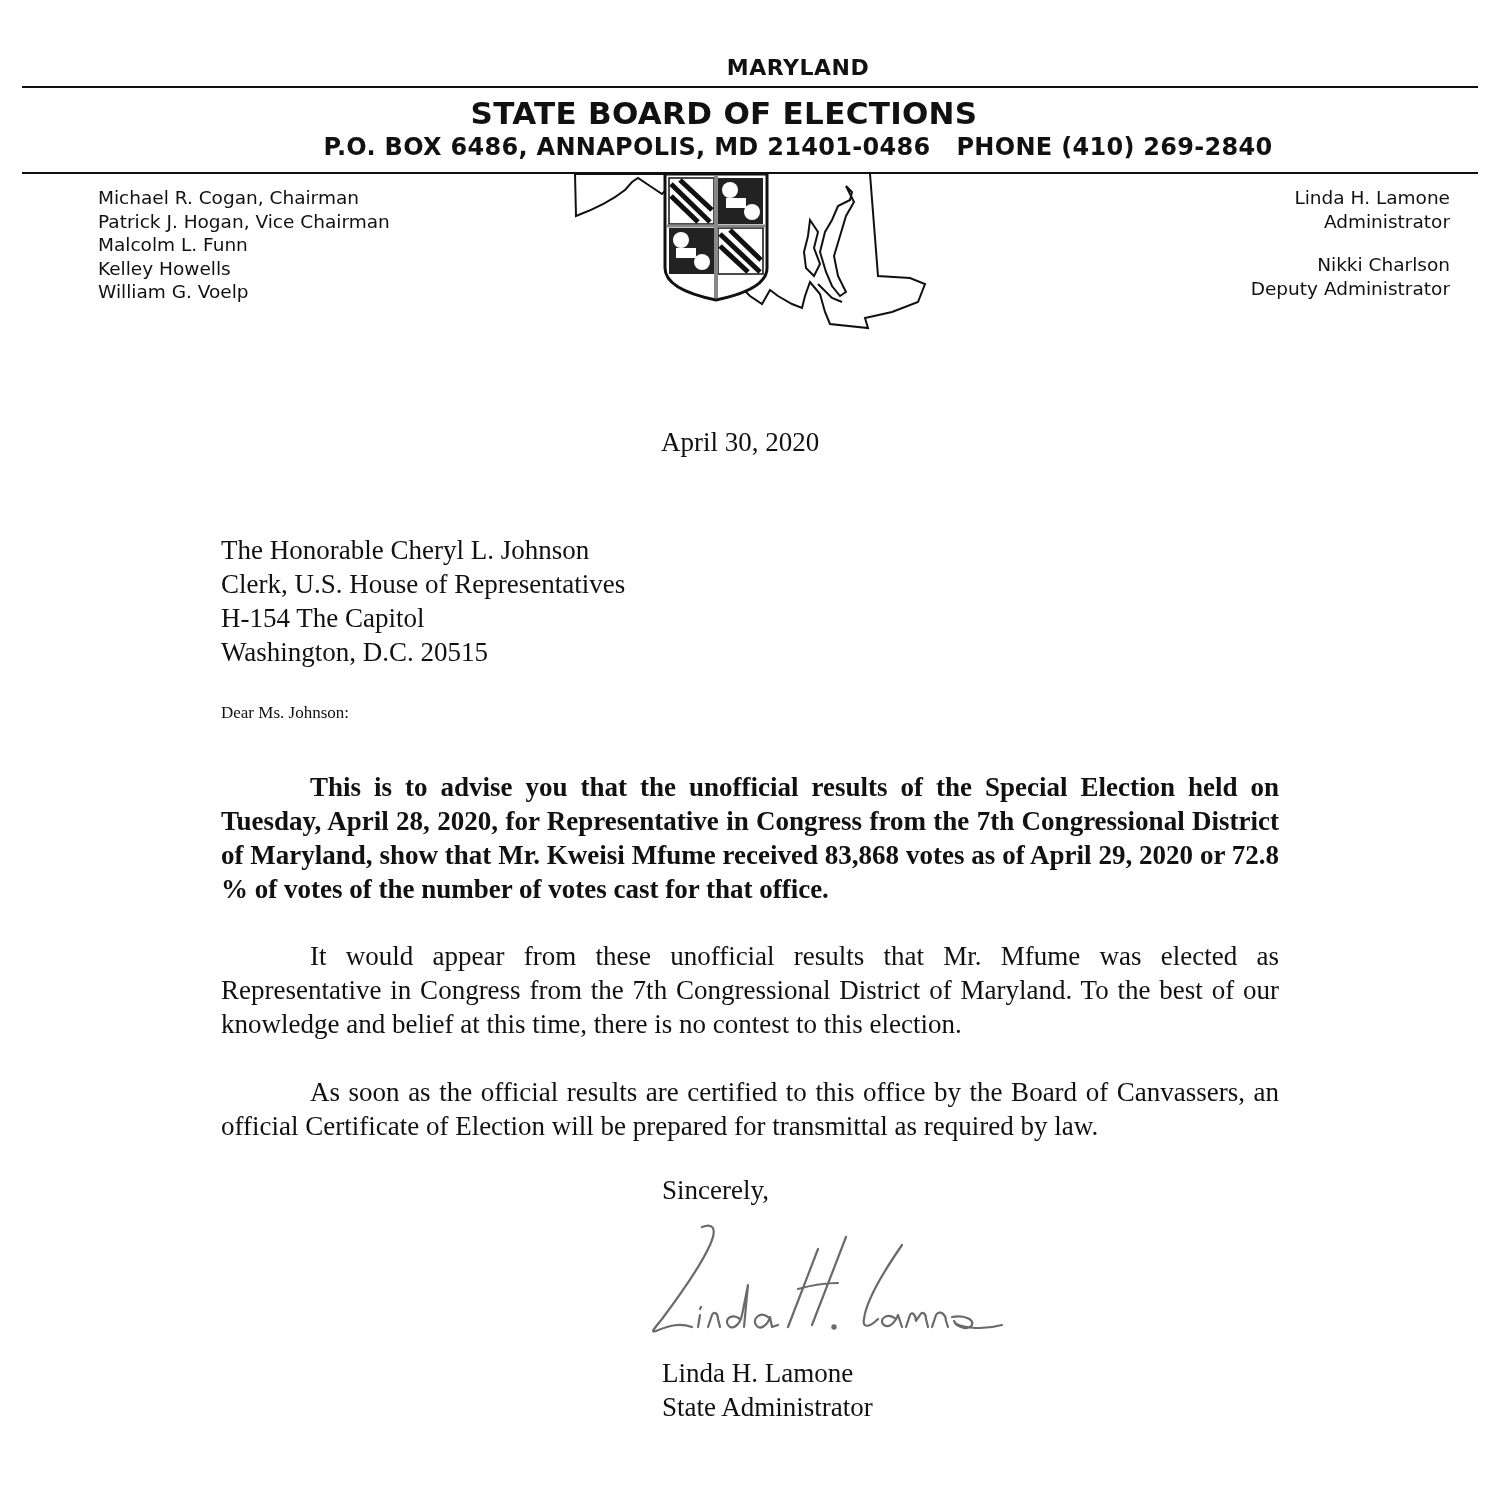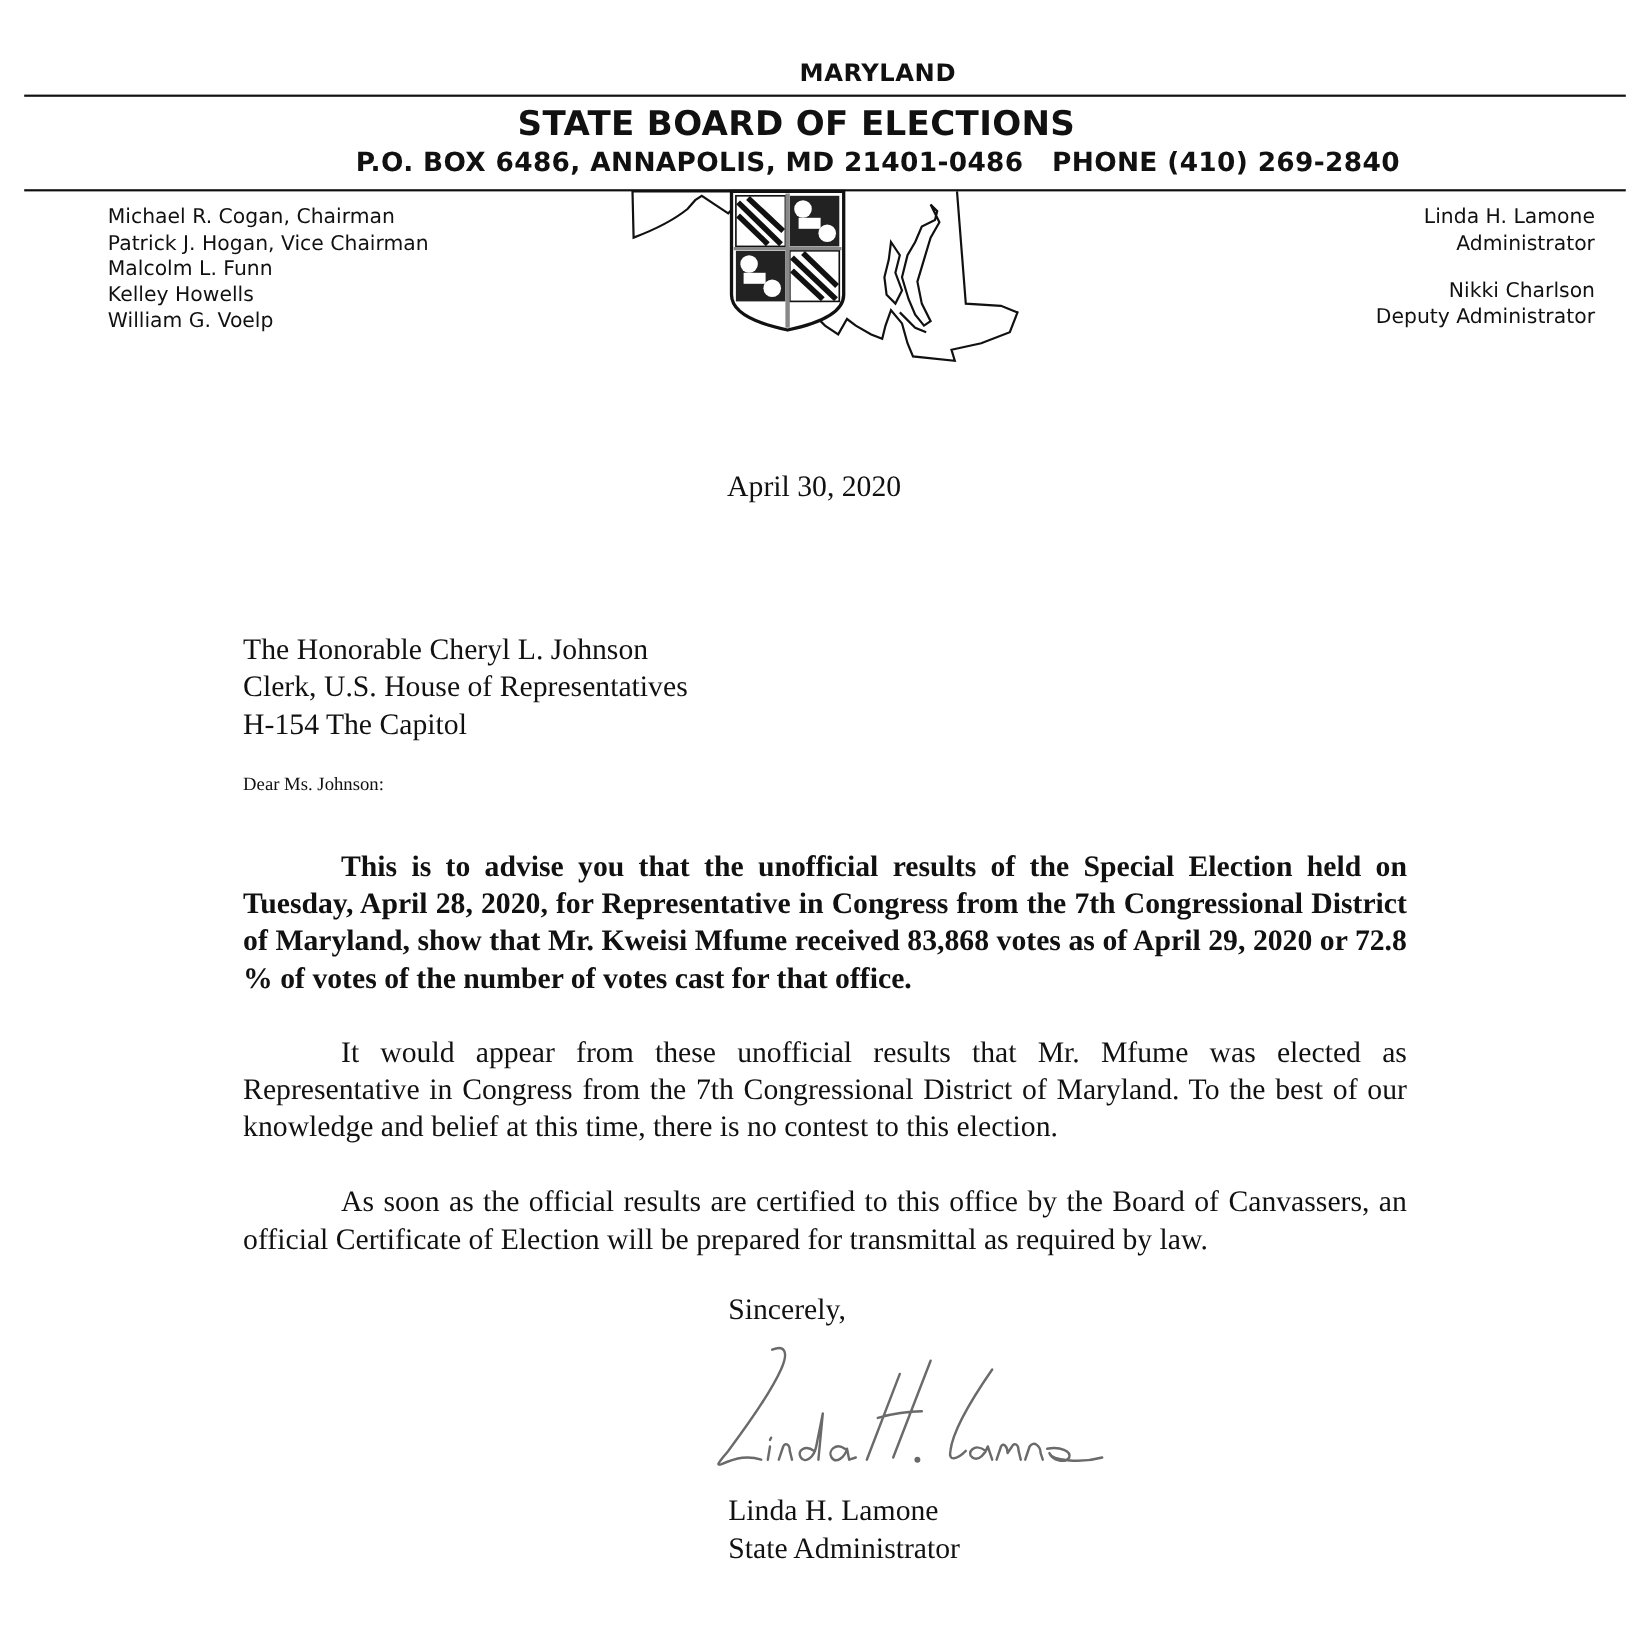--- a/index.html
+++ b/index.html
@@ -15,21 +15,21 @@
     #rule-bottom { top: 172px; left: 22px; width: 1456px; height: 0; border-top: 2px solid #111; }
 
     #members { top: 186px; left: 50px; font-size: 18.5px; line-height: 23.6px; }
     #staff { top: 186px; right: 50px; font-size: 18.5px; line-height: 23.6px; text-align: right; }
     #staff .gap { height: 20px; }
 
     #seal { top: 172px; left: 570px; width: 370px; height: 162px; }
 
     #letter-date { top: 395px; left: 661px; font-size: 27px; margin-top: 32px; }
 
-    #recipient { top: 533px; left: 221px; font-size: 27px; line-height: 34px; margin-top: 40px; }
+    #recipient { top: 533px; left: 221px; font-size: 27px; line-height: 34px; }
     #salutation { top: 703px; left: 221px; font-size: 17px; }
 
     .para { left: 221px; width: 1058px; font-size: 27px; line-height: 34px; text-align: justify; text-indent: 89px; }
     #para-1 { top: 770px; font-weight: bold; }
     #para-2 { top: 939px; }
     #para-3 { top: 1075px; }
 
     #closing { top: 1175px; left: 662px; font-size: 27px; text-align: right; }
     #signature { top: 1215px; left: 640px; width: 380px; height: 130px; }
     #signer { top: 1356px; left: 662px; font-size: 27px; line-height: 34px; }
@@ -93,20 +93,21 @@
   <line x1="146" y1="4" x2="146" y2="126" stroke="#888" stroke-width="4"></line>
   <line x1="97" y1="54" x2="195" y2="54" stroke="#888" stroke-width="3"></line>
 </svg>
 
 <div id="letter-date" class="abs serif">April 30, 2020</div>
 
 <div id="recipient" class="abs serif">
   <div>The Honorable Cheryl L. Johnson</div>
   <div>Clerk, U.S. House of Representatives</div>
   <div>H-154 The Capitol</div>
+  <div>Washington, D.C. 20515</div>
 </div>
 
 <div id="salutation" class="abs serif">Dear Ms. Johnson:</div>
 
 <div id="para-1" class="abs serif para">This is to advise you that the unofficial results of the Special Election held on Tuesday, April 28, 2020, for Representative in Congress from the 7th Congressional District of Maryland, show that Mr. Kweisi Mfume received 83,868 votes as of April 29, 2020 or 72.8 % of votes of the number of votes cast for that office.</div>
 <div id="para-2" class="abs serif para">It would appear from these unofficial results that Mr. Mfume was elected as Representative in Congress from the 7th Congressional District of Maryland.  To the best of our knowledge and belief at this time, there is no contest to this election.</div>
 <div id="para-3" class="abs serif para">As soon as the official results are certified to this office by the Board of Canvassers, an official Certificate of Election will be prepared for transmittal as required by law.</div>
 
 <div id="closing" class="abs serif">Sincerely,</div>
 

